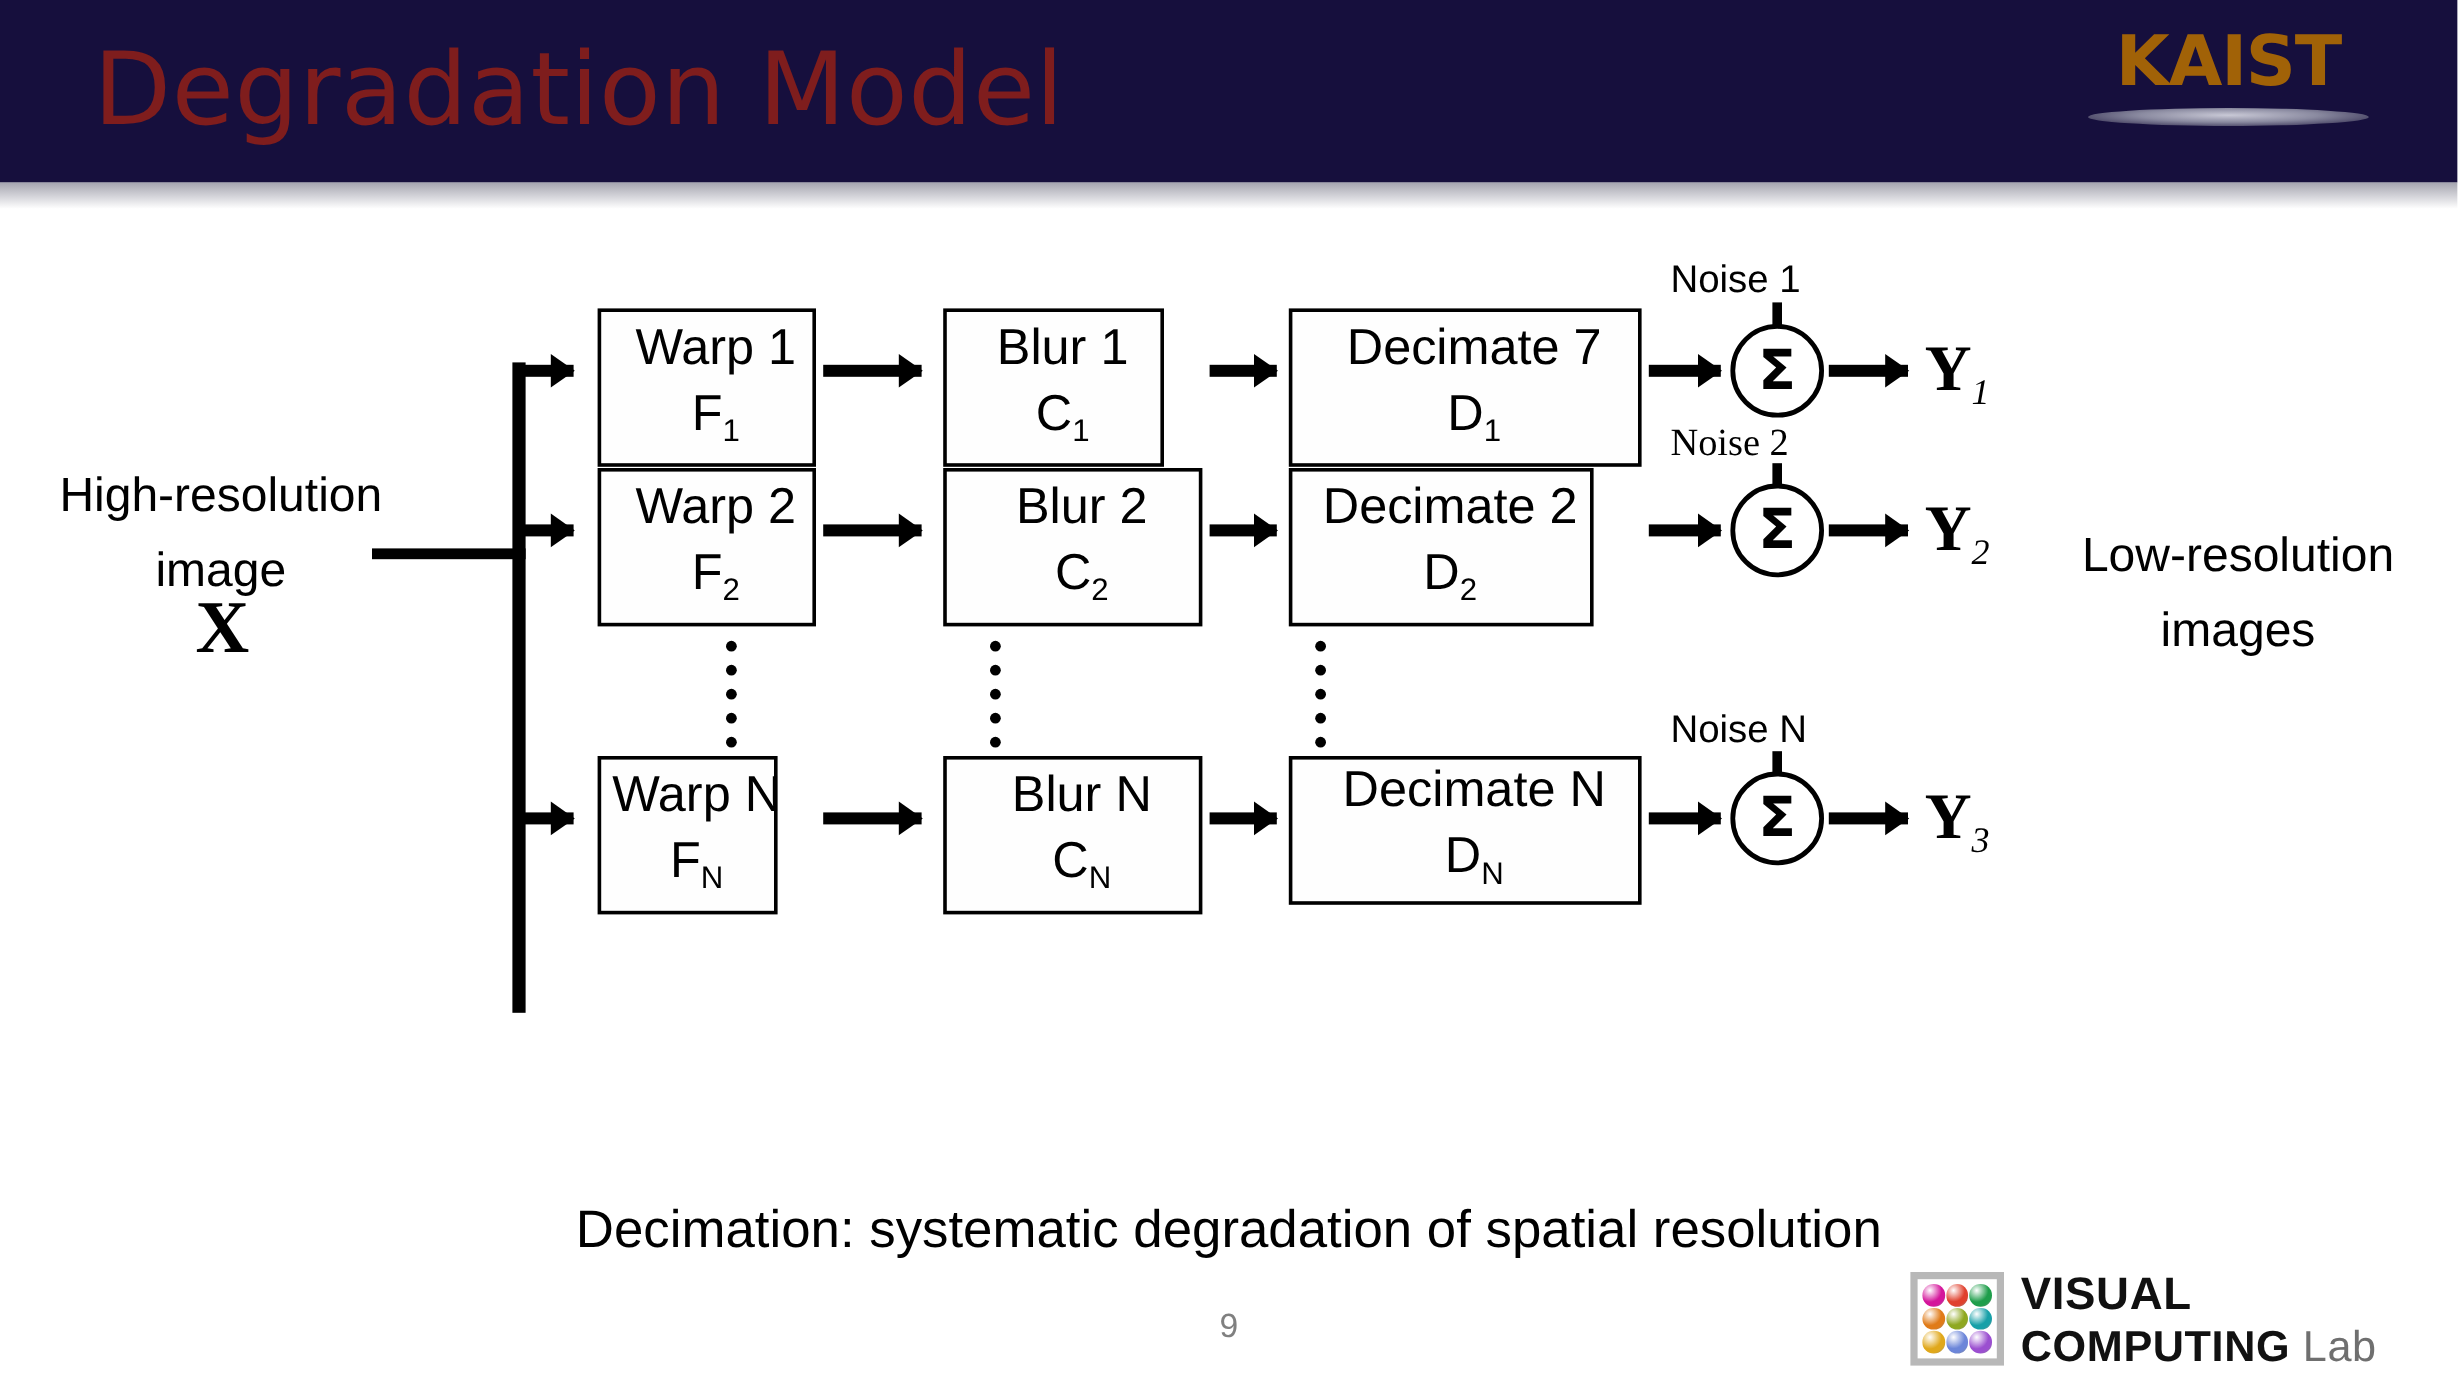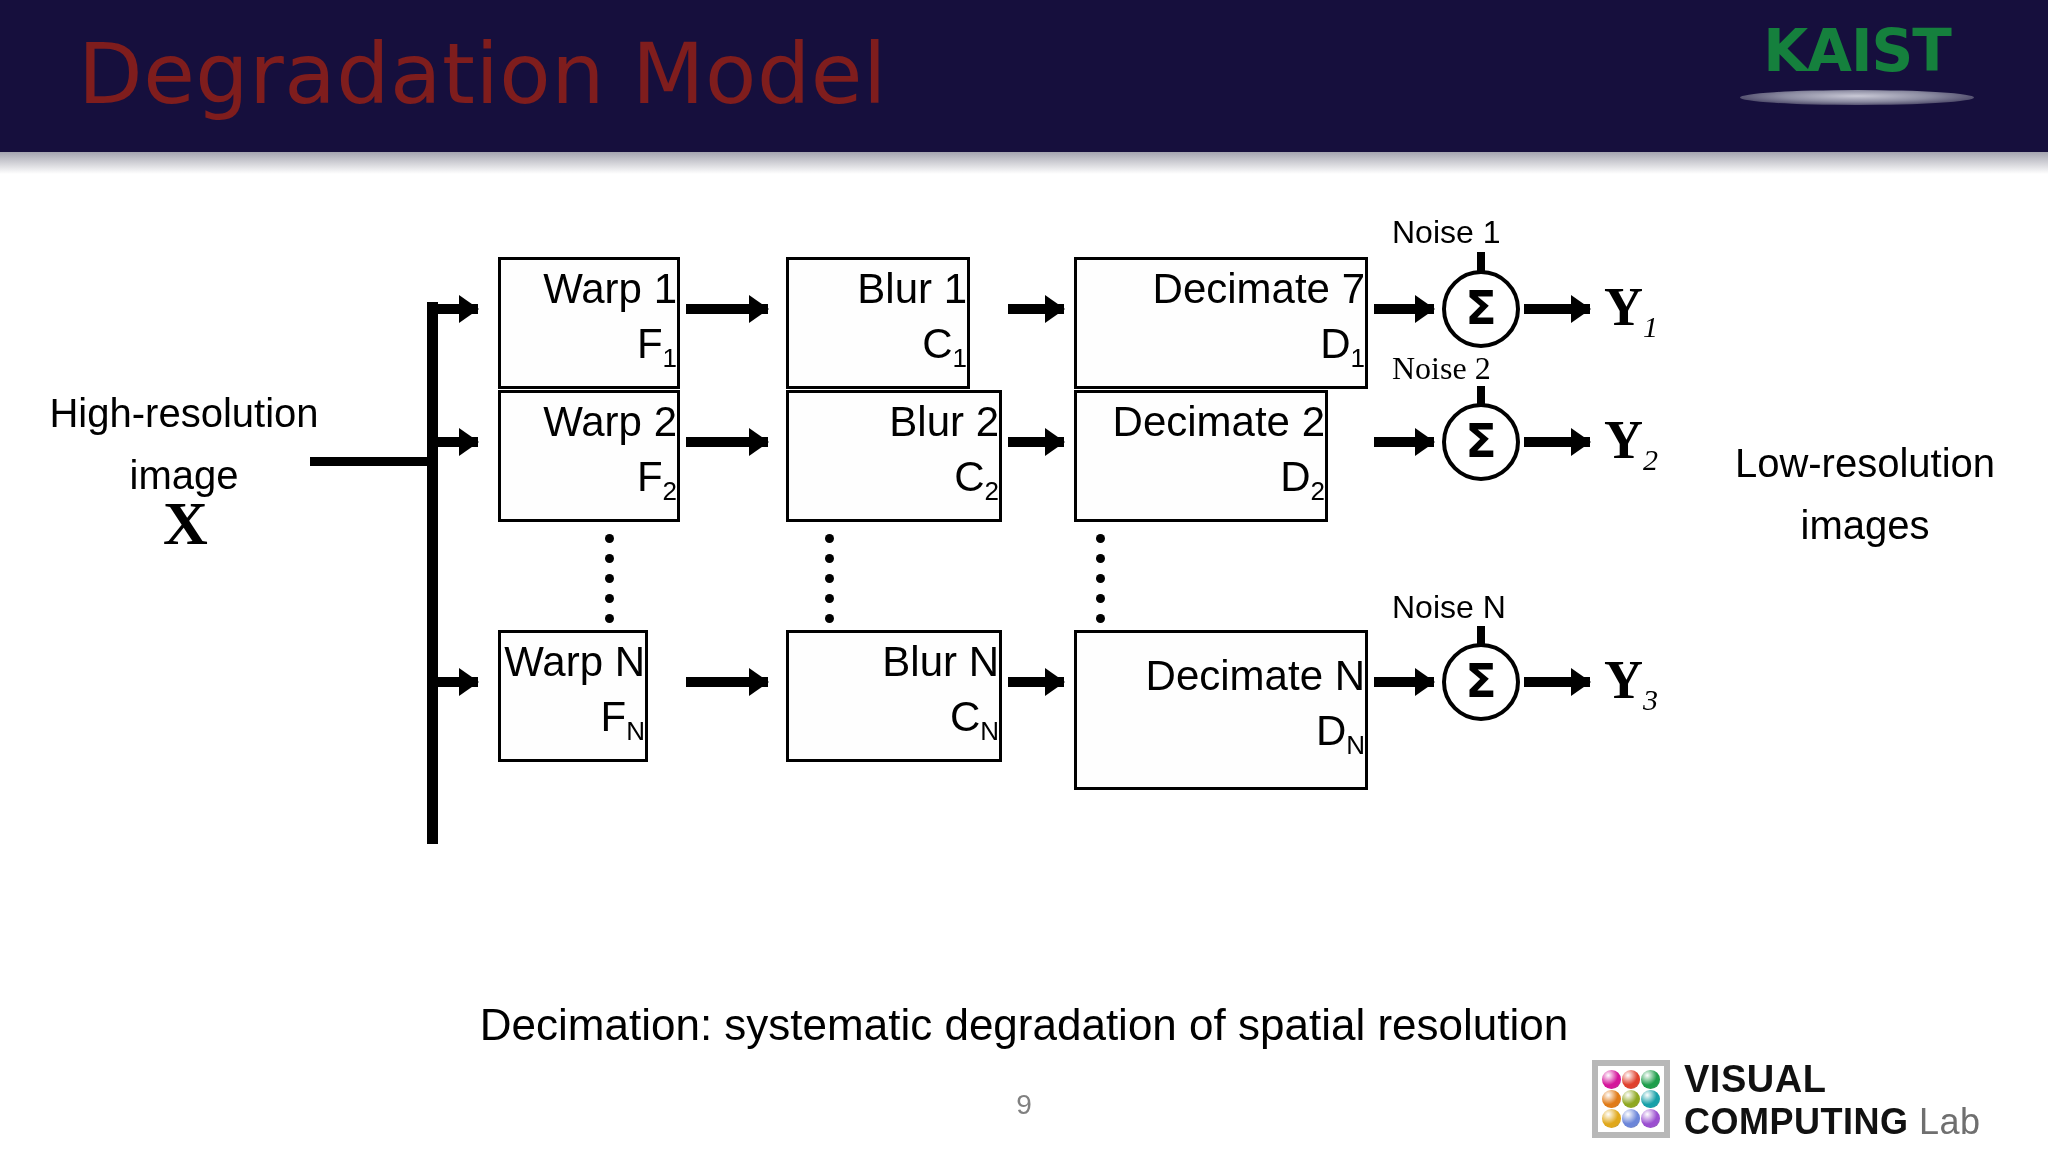--- a/index.html
+++ b/index.html
@@ -42,40 +42,40 @@
     width: 250px; height: 108px;
   }
   #kaist-word {
     position: absolute; left: 0; top: 4px;
     width: 250px;
     text-align: center;
     font-family: "DejaVu Sans", sans-serif;
     font-weight: bold;
     font-size: 58px;
     letter-spacing: -1px;
-    color: #15803d;
+    color: #a16207;
     line-height: 62px;
   }
   #kaist-swoosh {
     position: absolute; left: 8px; top: 74px;
     width: 234px; height: 15px;
     border-radius: 50%;
     background: radial-gradient(ellipse at 50% 40%, #c9c9d6 0%, #8a8aa0 45%, #3a3558 85%, #241f48 100%);
   }
 
   
   #diagram { position: absolute; left: 0; top: 152px; width: 2048px; height: 1000px; }
 
   .proc-box {
     position: absolute;
     border: 3px solid #000;
     background: #fefefe;
     display: flex;
     flex-direction: column;
-    align-items: flex-end;
+    align-items: center;
     justify-content: center;
     padding-left: 15px;
   }
   .box-line1 {
     font-size: 42px; line-height: 52px; color: #000;
     font-family: "Liberation Sans", sans-serif;
     white-space: nowrap;
   }
   .box-line2 {
     font-size: 42px; line-height: 50px; color: #000;
@@ -347,21 +347,21 @@
     <div class="proc-box" style="left:498px; top:478px; width:150px; height:132px;">
       <div class="box-line1">Warp N</div>
       <div class="box-line2"><span>F</span><sub>N</sub></div>
     </div>
     <div class="arrow-h" style="left:686px; top:525px; width:82px;"></div>
     <div class="proc-box" style="left:786px; top:478px; width:216px; height:132px;">
       <div class="box-line1">Blur N</div>
       <div class="box-line2"><span>C</span><sub>N</sub></div>
     </div>
     <div class="arrow-h" style="left:1008px; top:525px; width:56px;"></div>
-    <div class="proc-box" style="left:1074px; top:478px; width:294px; height:160px;">
+    <div class="proc-box" style="left:1074px; top:478px; width:294px; height:124px;">
       <div class="box-line1">Decimate N</div>
       <div class="box-line2"><span>D</span><sub>N</sub></div>
     </div>
     <div class="arrow-h" style="left:1374px; top:525px; width:60px;"></div>
 
     <div class="noise-label" style="left:1392px; top:437px;">Noise N</div>
     <div class="arrow-v" style="left:1477px; top:474px; height:52px;"></div>
     <div class="sigma" style="left:1442px; top:491px;">Σ</div>
     <div class="arrow-h" style="left:1524px; top:525px; width:66px;"></div>
     <div class="y-label" style="left:1604px; top:501px;"><span>Y</span><sub>3</sub></div>

